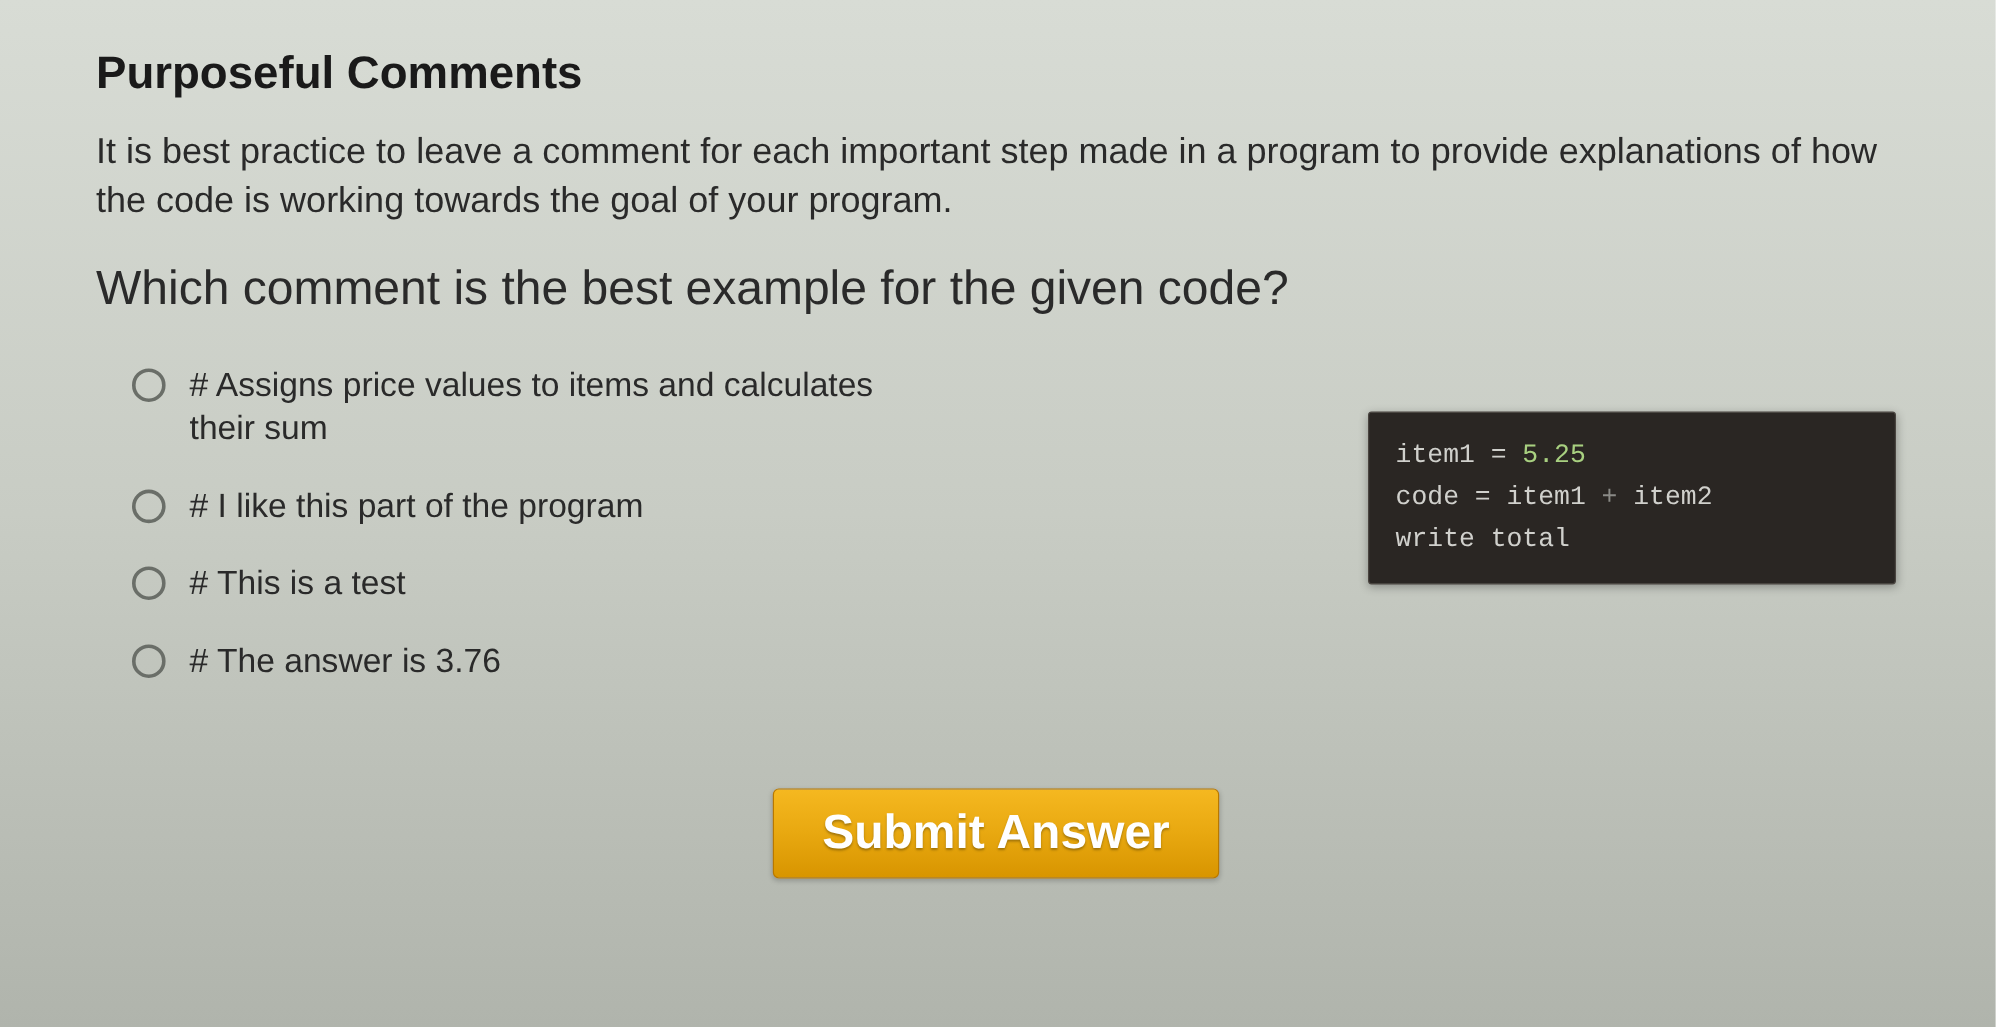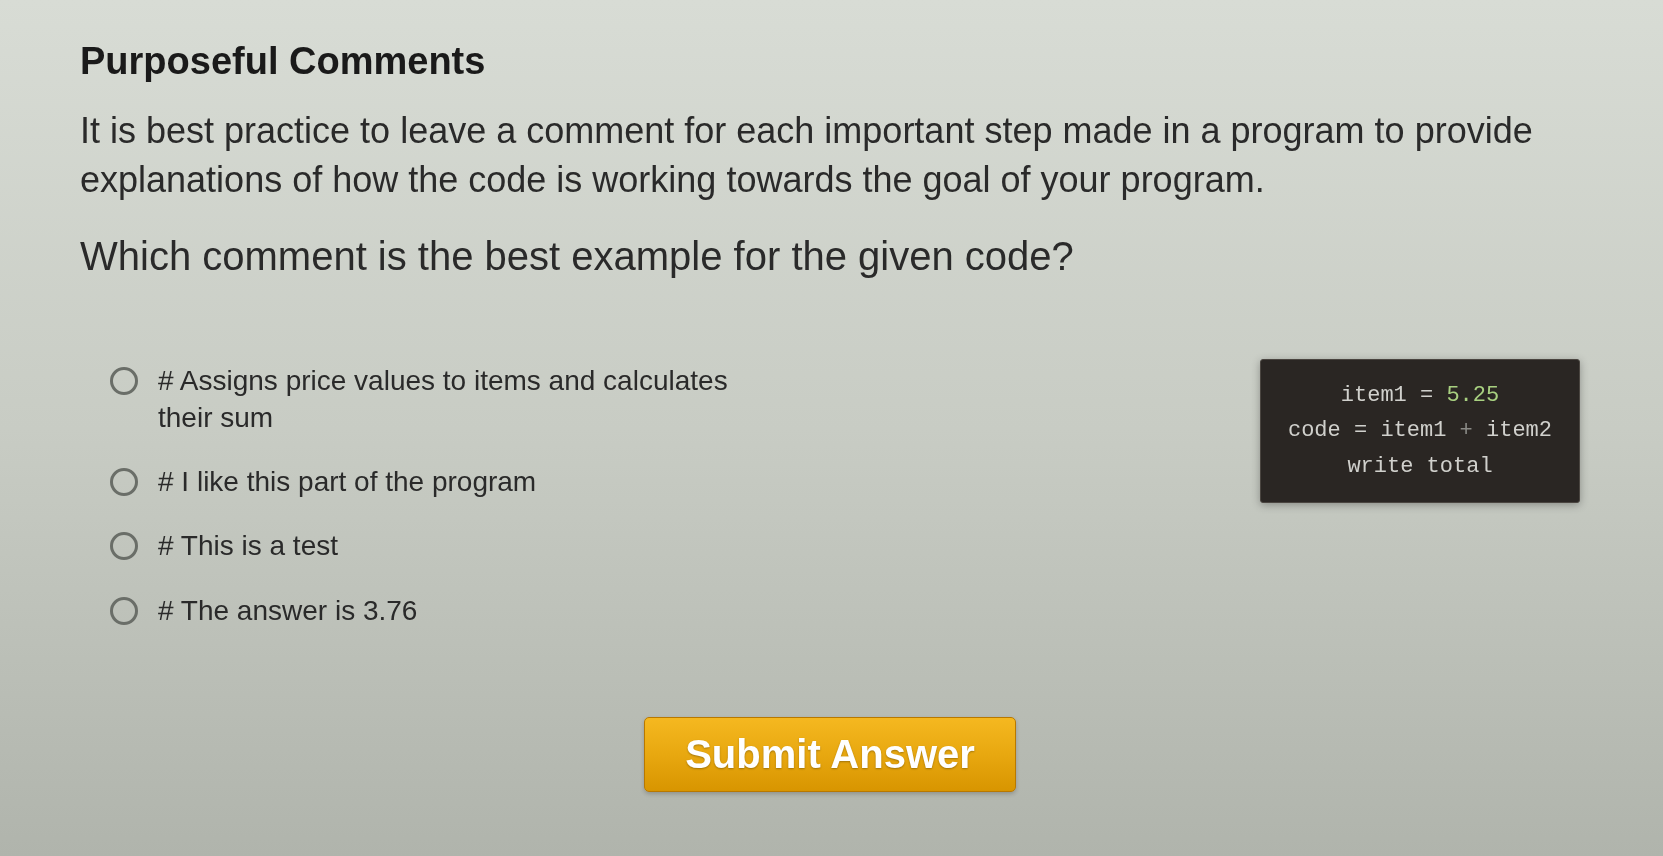--- a/index.html
+++ b/index.html
@@ -21,42 +21,41 @@
     }
     
     .heading {
       font-size: 38px;
       font-weight: bold;
       color: #1a1a1a;
       margin-bottom: 24px;
     }
     
     .description {
-      font-size: 36px;
+      font-size: 30px;
       color: #2a2a2a;
       line-height: 1.35;
       margin-bottom: 30px;
     }
     
     .question {
       font-size: 40px;
       color: #2a2a2a;
       margin-bottom: 40px;
     }
     
     .main-area {
       display: flex;
       gap: 40px;
       align-items: flex-start;
     }
     
     .options-area {
       flex: 1;
       padding-left: 30px;
-      margin-top: 44px;
     }
     
     .option {
       display: flex;
       align-items: flex-start;
       gap: 20px;
       margin-bottom: 28px;
       cursor: pointer;
     }
     
@@ -79,24 +78,23 @@
     
     .code-block {
       background: #2a2623;
       border: 1px solid #4a4540;
       border-radius: 3px;
       padding: 18px 22px;
       font-family: 'Consolas', 'Courier New', monospace;
       font-size: 22px;
       line-height: 1.6;
       color: #d0d0cc;
-      width: 320px;
+      width: 440px;
       margin-top: 40px;
       box-shadow: 0 2px 8px rgba(0,0,0,0.3);
-      text-align: center;
     }
     
     .code-line {
       white-space: nowrap;
     }
     
     .code-keyword {
       color: #d0d0cc;
     }
     

